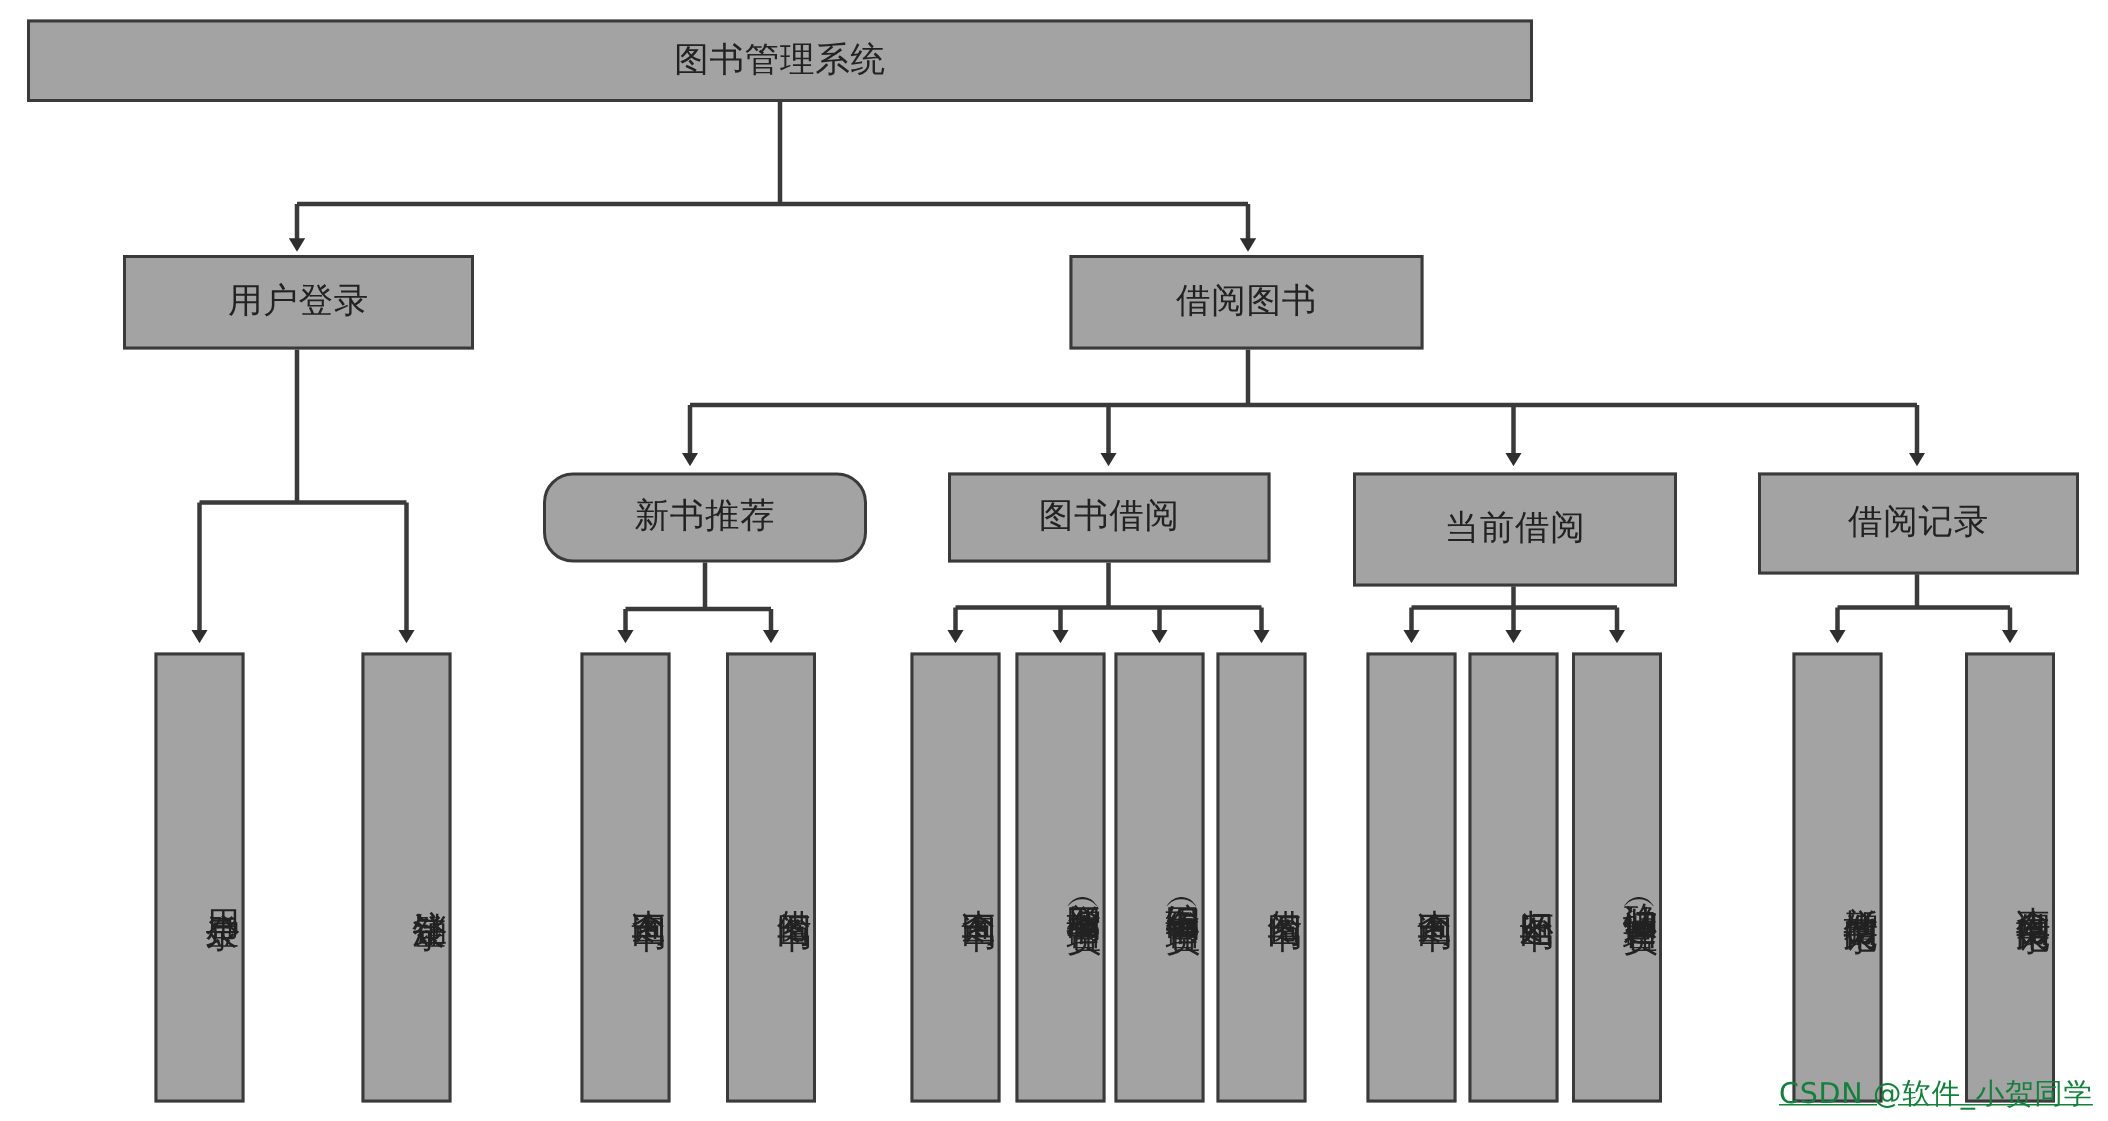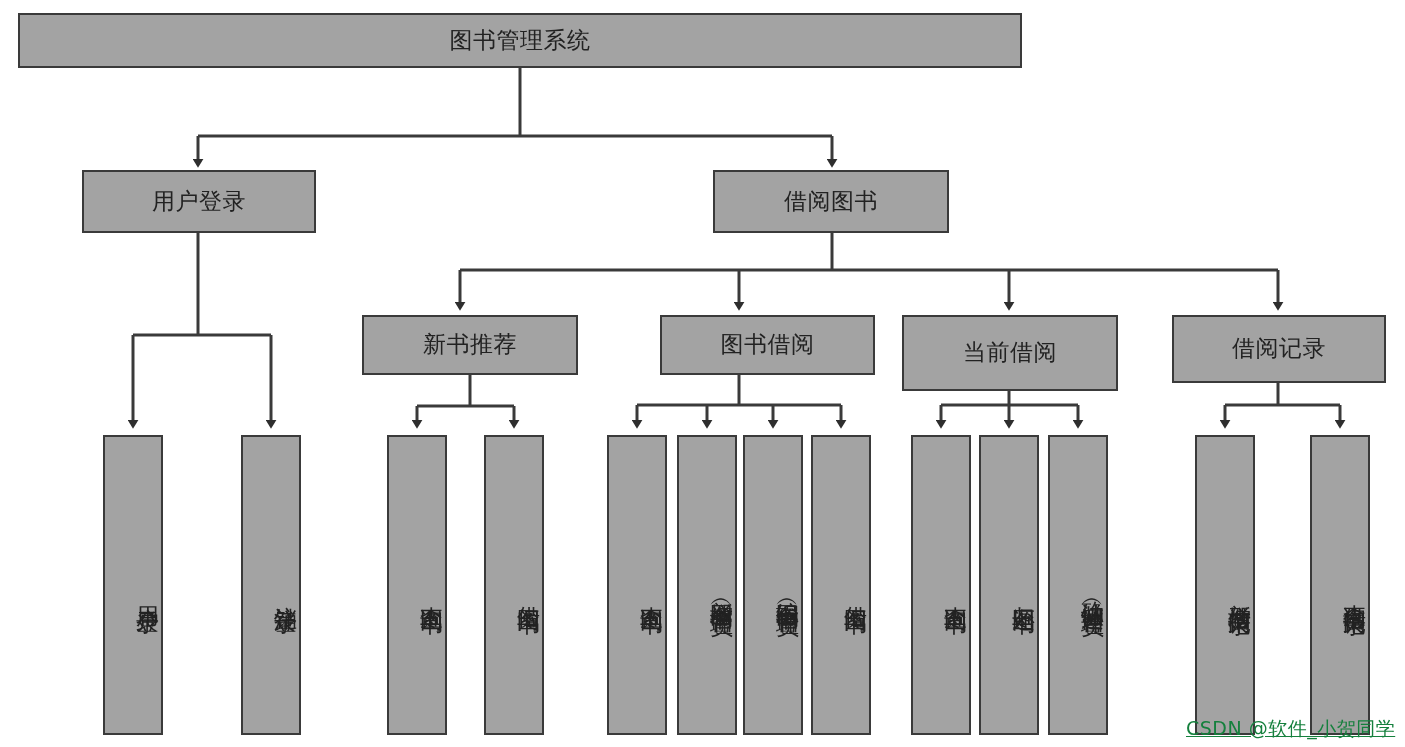--- a/index.html
+++ b/index.html
@@ -122,23 +122,23 @@
       <path d="M1340,405 L1340,421" marker-end="url(#arrow)"></path>
     </g>
   </svg>
 
   <div class="node h" style="left:18px; top:13px; width:1004px; height:55px;">图书管理系统</div>
 
   <div class="node h" style="left:82px; top:170px; width:234px; height:63px;">用户登录</div>
 
   <div class="node h" style="left:713px; top:170px; width:236px; height:63px;">借阅图书</div>
 
-  <div class="node h" style="left:362px; top:315px; width:216px; height:60px;">新书推荐</div>
+  <div class="node h" style="left:362px; top:315px; width:216px; height:60px;border-radius:20px;">新书推荐</div>
 
-  <div class="node h" style="left:660px; top:315px; width:215px; height:60px;">图书借阅</div>
+  <div class="node h" style="left:632px; top:315px; width:215px; height:60px;">图书借阅</div>
 
   <div class="node h" style="left:902px; top:315px; width:216px; height:76px;">当前借阅</div>
 
   <div class="node h" style="left:1172px; top:315px; width:214px; height:68px;">借阅记录</div>
 
   <div class="node v" style="left:103px; top:435px; width:60px; height:300px;">
     <span class="vtext">用户登录</span>
   </div>
   <div class="node v" style="left:241px; top:435px; width:60px; height:300px;">
     <span class="vtext">注销登录</span>

